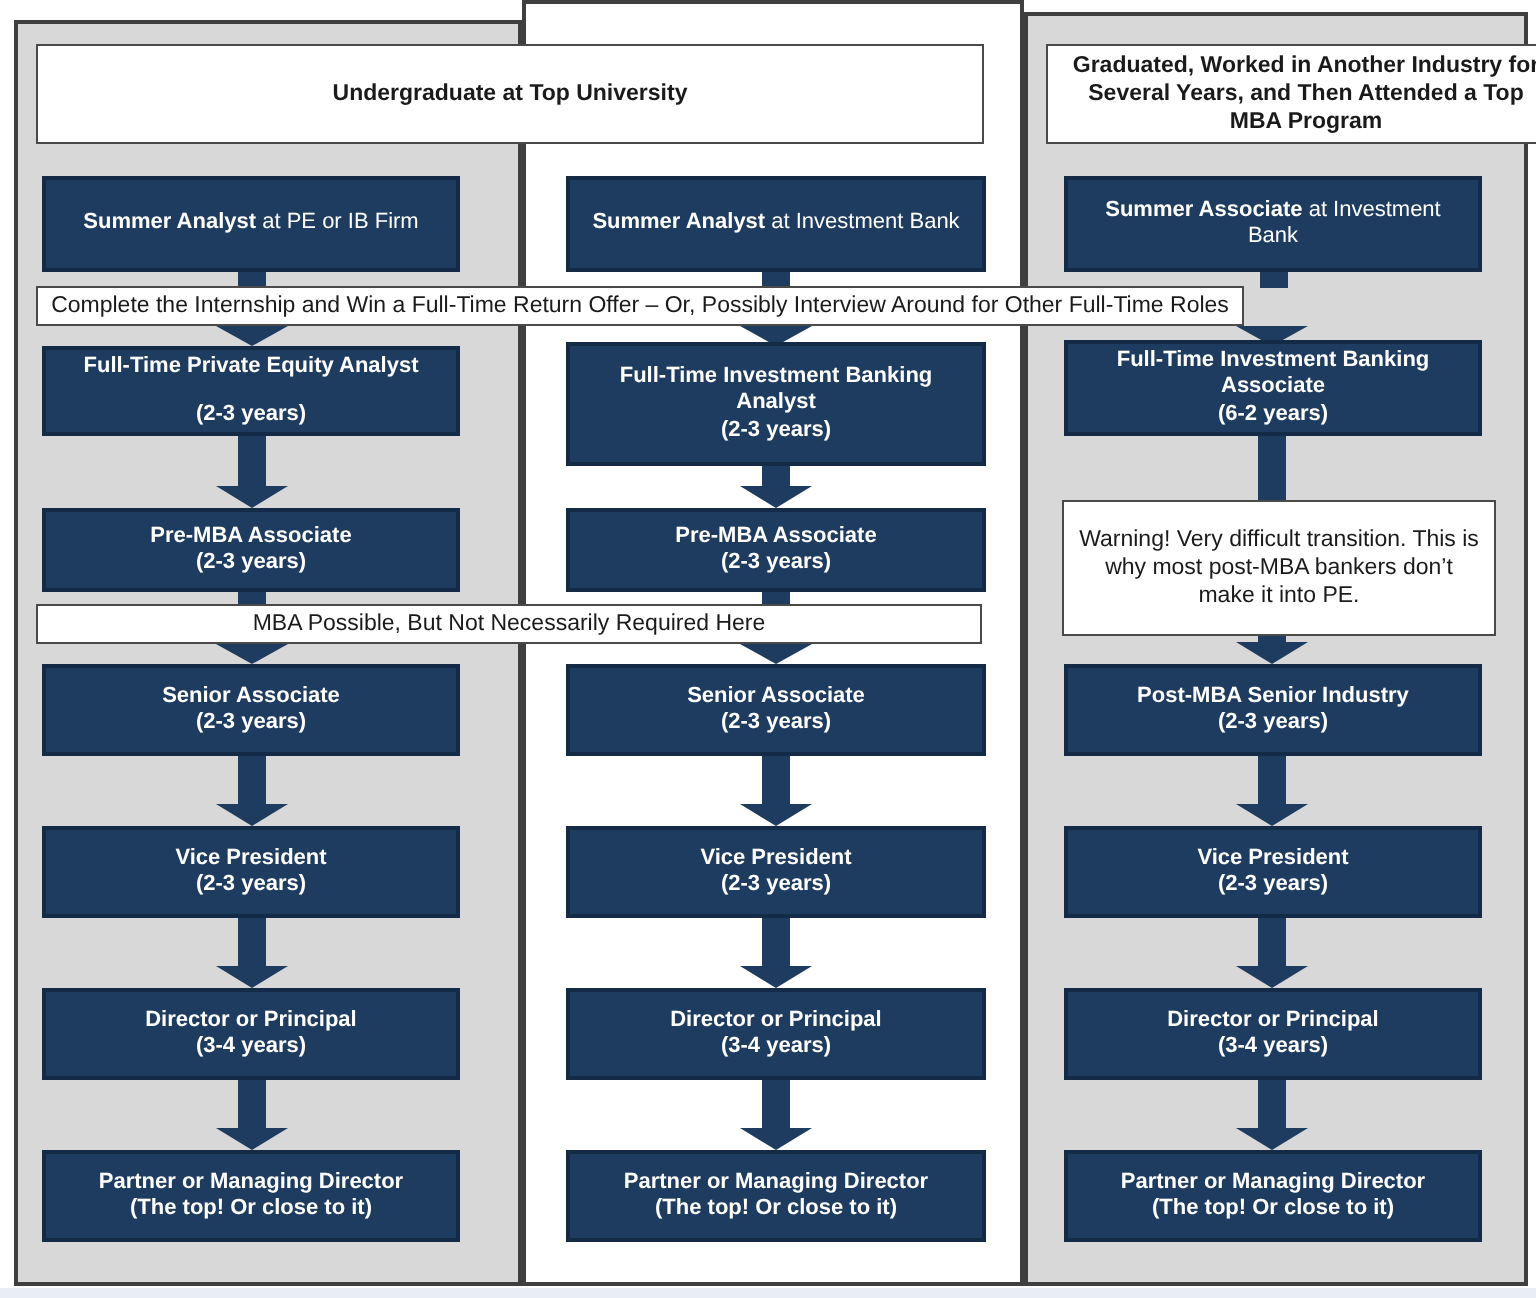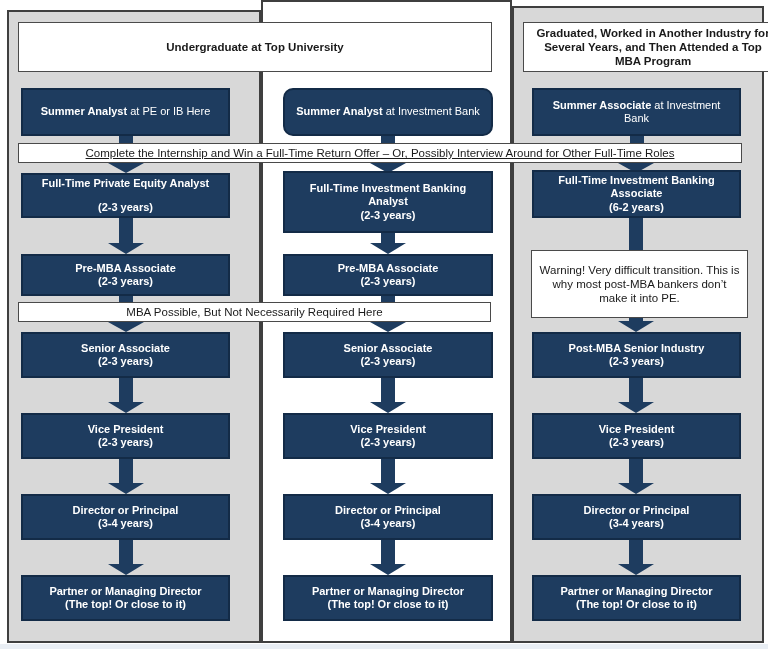--- a/index.html
+++ b/index.html
@@ -37,33 +37,33 @@
 
 <div class="panel gray" style="left:7px;   top:10px; width:254px; height:633px;"></div>
 <div class="panel white" style="left:261px; top:0px;  width:251px; height:643px;"></div>
 <div class="panel gray" style="left:512px; top:6px;  width:252px; height:637px;"></div>
 <div class="strip" style="top:644px;height:5px;background:var(--bottom_strip);"></div>
 
 <div class="whitebox bold" style="left:18px;  top:22px; width:474px; height:50px;text-align:right;">Undergraduate at Top University</div>
 <div class="whitebox bold" style="left:523px; top:22px; width:260px; height:50px;">Graduated, Worked in Another Industry for Several Years, and Then Attended a Top MBA Program</div>
 
 <div class="navybox" style="left:21px;  top:88px; width:209px; height:48px;">
-  <div><span class="t">Summer Analyst</span><span class="rest"> at PE or IB Here</span></div>
+  <div><span class="t">Summer Analyst</span><span class="rest"> at PE or IB Firm</span></div>
 </div>
-<div class="navybox" style="left:283px; top:88px; width:210px; height:48px;border-radius:10px;">
+<div class="navybox" style="left:283px; top:88px; width:210px; height:48px;">
   <div><span class="t">Summer Analyst</span><span class="rest"> at Investment Bank</span></div>
 </div>
 <div class="navybox" style="left:532px; top:88px; width:209px; height:48px;">
   <div><span class="t">Summer Associate</span><span class="rest"> at Investment Bank</span></div>
 </div>
 
 <div class="stub" style="left:119px; top:136px; height:8px;"></div>
 <div class="stub" style="left:381px; top:136px; height:8px;"></div>
 <div class="stub" style="left:630px; top:136px; height:8px;"></div>
-<div class="whitebox" style="left:18px; top:143px; width:724px; height:20px;text-decoration:underline;">Complete the Internship and Win a Full-Time Return Offer – Or, Possibly Interview Around for Other Full-Time Roles</div>
+<div class="whitebox" style="left:18px; top:143px; width:604px; height:20px;">Complete the Internship and Win a Full-Time Return Offer – Or, Possibly Interview Around for Other Full-Time Roles</div>
 <div class="head" style="left:108px; top:163px;"></div>
 <div class="head" style="left:370px; top:163px;"></div>
 <div class="head" style="left:618px; top:163px;"></div>
 
 <div class="navybox" style="left:21px;  top:173px; width:209px; height:45px;justify-content:space-between;">
   <div class="t">Full-Time Private Equity Analyst</div>
   <div class="t">(2-3 years)</div>
 </div>
 <div class="navybox" style="left:283px; top:171px; width:210px; height:62px;">
   <div class="t">Full-Time Investment Banking Analyst</div>

